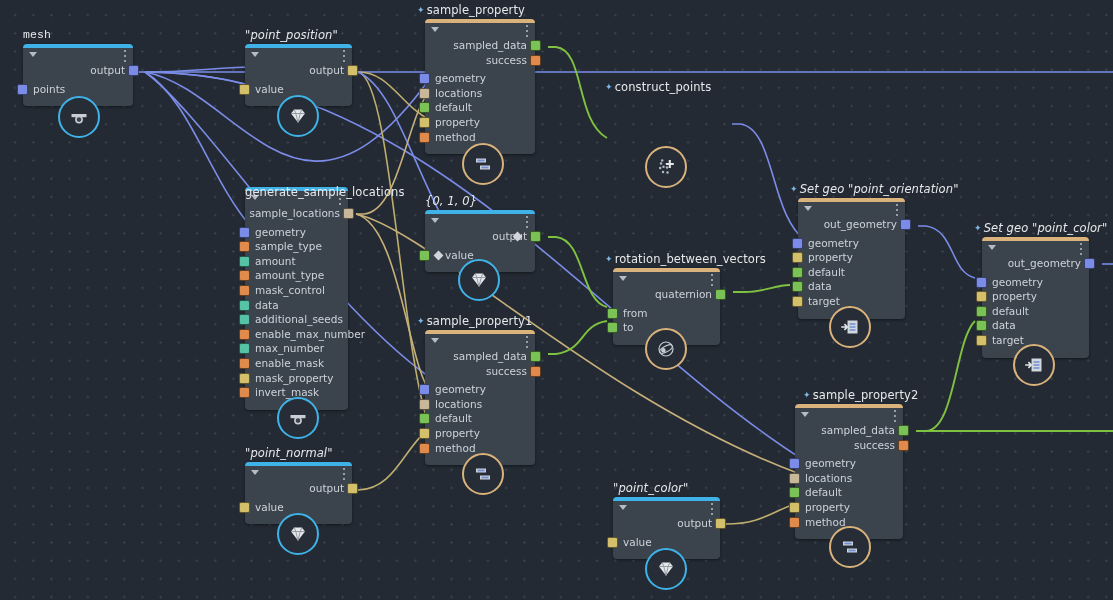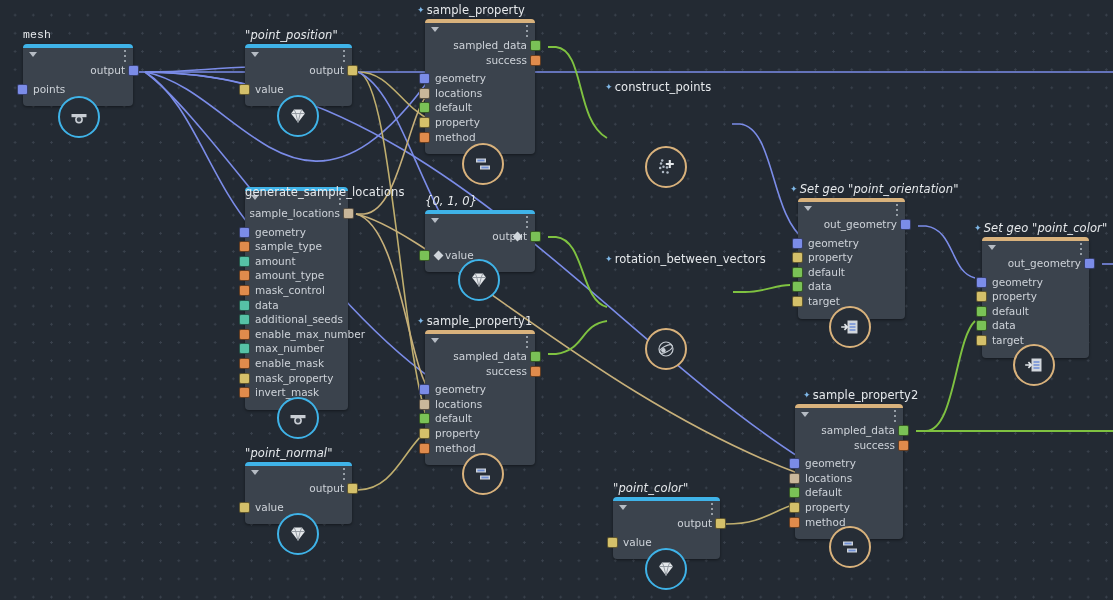--- a/index.html
+++ b/index.html
@@ -337,20 +337,45 @@
       </div>
       <div style="height: 10px;"></div>
     </div>
     <div class="badge" style="left: 458px; top: 259px;">
       <svg width="24" height="24" viewBox="0 0 24 24">
         <path d="M5 9.5 L8.2 5.4 H15.8 L19 9.5 L12 18.6 Z" fill="#e4e7ea"></path>
         <path d="M5 9.5 H19 M8.2 5.4 L9.8 9.5 L12 18.6 M15.8 5.4 L14.2 9.5 L12 18.6" fill="none" stroke="#8d949c" stroke-width="0.9"></path>
       </svg>
     </div>
     <div class="nodetitle" style="left: 605px; top: 252px;"><span class="star">✦</span><span>rotation_between_vectors</span></div>
+    <div class="node" style="left: 613px; top: 268px; width: 107px;">
+      <div class="hdrbar" style="background: rgb(217, 178, 124);"></div>
+      <div class="toprow">
+        <div class="collapse"></div>
+        <div class="dots">
+          <i></i>
+          <i></i>
+          <i></i>
+        </div>
+      </div>
+      <div class="row out">
+        <div class="sock" style="background: rgb(122, 194, 86);"></div>
+        <span class="lbl">quaternion</span>
+      </div>
+      <div class="spacer"></div>
+      <div class="row in">
+        <div class="sock" style="background: rgb(122, 194, 86);"></div>
+        <span class="lbl">from</span>
+      </div>
+      <div class="row in">
+        <div class="sock" style="background: rgb(122, 194, 86);"></div>
+        <span class="lbl">to</span>
+      </div>
+      <div style="height: 10px;"></div>
+    </div>
     <div class="badge gold" style="left: 645px; top: 328px;">
       <svg width="24" height="24" viewBox="0 0 24 24">
         <circle cx="12" cy="12" r="7" fill="none" stroke="#c6ccd3" stroke-width="1.2"></circle>
         <ellipse cx="12" cy="12" rx="7" ry="2.9" fill="none" stroke="#c6ccd3" stroke-width="1.1" transform="rotate(-28 12 12)"></ellipse>
         <circle cx="9.4" cy="13.2" r="2.2" fill="#c6ccd3"></circle>
       </svg>
     </div>
     <div class="nodetitle ital" style="left: 790px; top: 182px;"><span class="star">✦</span><span>Set geo "point_orientation"</span></div>
     <div class="node" style="left: 798px; top: 198px; width: 107px;">
       <div class="hdrbar" style="background: rgb(217, 178, 124);"></div>

